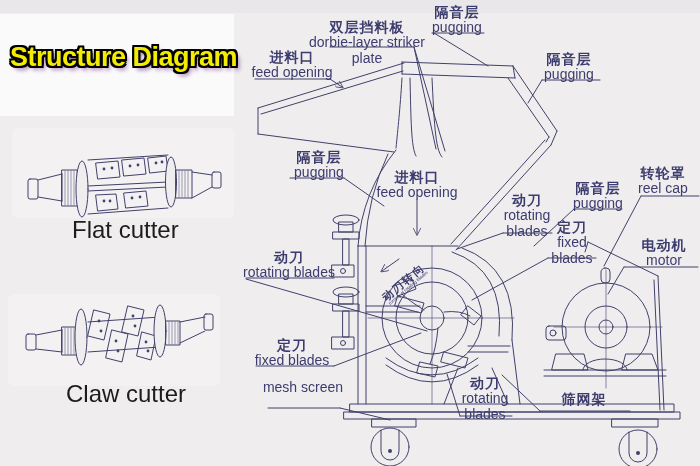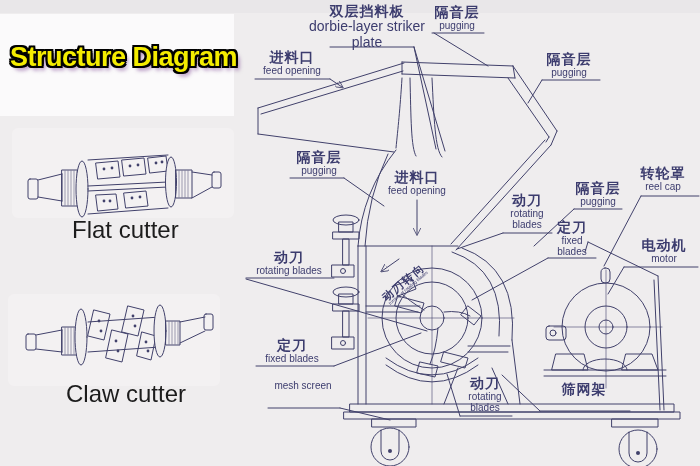--- a/index.html
+++ b/index.html
@@ -16,21 +16,21 @@
     font-size:27px;font-weight:800;letter-spacing:-0.5px;
     color:var(--title-fill,#f4ec00);
     text-shadow:-2px -2px 0 #000,2px -2px 0 #000,-2px 2px 0 #000,2px 2px 0 #000,
                  0 -2px 0 #000,0 2px 0 #000,-2px 0 0 #000,2px 0 0 #000,
                  3px 4px 4px rgba(80,0,110,.55);
     white-space:nowrap;
   }
   .caption{position:absolute;font-size:24px;color:var(--caption-text,#1c1c1c);white-space:nowrap;}
   .callout{position:absolute;text-align:center;color:#3c3c6e;line-height:1.1;}
   .callout .zh{display:block;font-size:14px;font-weight:700;letter-spacing:1px;}
-  .callout .en{display:block;font-size:10px;font-weight:400;}
+  .callout .en{display:block;font-size:14px;font-weight:400;}
   .callout.small-en .en{font-size:14px;}
   .rot-note{
     position:absolute;left:370px;top:306px;width:92px;
     transform:rotate(-40deg);transform-origin:0 50%;
     text-align:center;color:#3c3c6e;line-height:1;
   }
   .rot-note .zh{display:block;font-size:11px;font-weight:700;letter-spacing:2px;}
   .rot-note .en{display:block;font-size:4.5px;}
   #art{position:absolute;left:0;top:0;}
   #art path,#art rect,#art circle,#art ellipse,#art line,#art polygon{
@@ -263,21 +263,21 @@
       <path d="M180,322 L205,317 M180,343 L205,331"></path>
       <rect x="204" y="314" width="9" height="16" rx="2"></rect>
     </g>
   </svg>
 
   <div class="page-title">Structure Diagram</div>
 
   <div class="caption" style="left:66px;top:380px;">Claw cutter</div>
   <div class="caption" style="left:72px;top:216px;">Flat cutter</div>
 
-  <div class="callout small-en" style="left:292px;top:4px;width:150px;">
+  <div class="callout small-en" style="left:292px;top:20px;width:150px;">
     <span class="zh">双层挡料板</span>
     <span class="en">dorbie-layer striker plate</span>
   </div>
   <div class="callout" style="left:418px;top:5px;width:78px;">
     <span class="zh">隔音层</span>
     <span class="en">pugging</span>
   </div>
   <div class="callout" style="left:530px;top:52px;width:78px;">
     <span class="zh">隔音层</span>
     <span class="en">pugging</span>
@@ -322,21 +322,21 @@
     <span class="zh">定刀</span>
     <span class="en">fixed blades</span>
   </div>
   <div class="callout" style="left:248px;top:380px;width:110px;">
     <span class="en">mesh screen</span>
   </div>
   <div class="callout" style="left:458px;top:376px;width:54px;">
     <span class="zh">动刀</span>
     <span class="en">rotating blades</span>
   </div>
-  <div class="callout" style="left:510px;top:382px;width:148px;">
+  <div class="callout" style="left:510px;top:392px;width:148px;">
     <span class="zh">筛网架</span>
   </div>
 
   <div class="rot-note">
     <span class="zh">动刀转向</span>
     <span class="en">turning of rotating blades</span>
   </div>
 
 </div>
 

